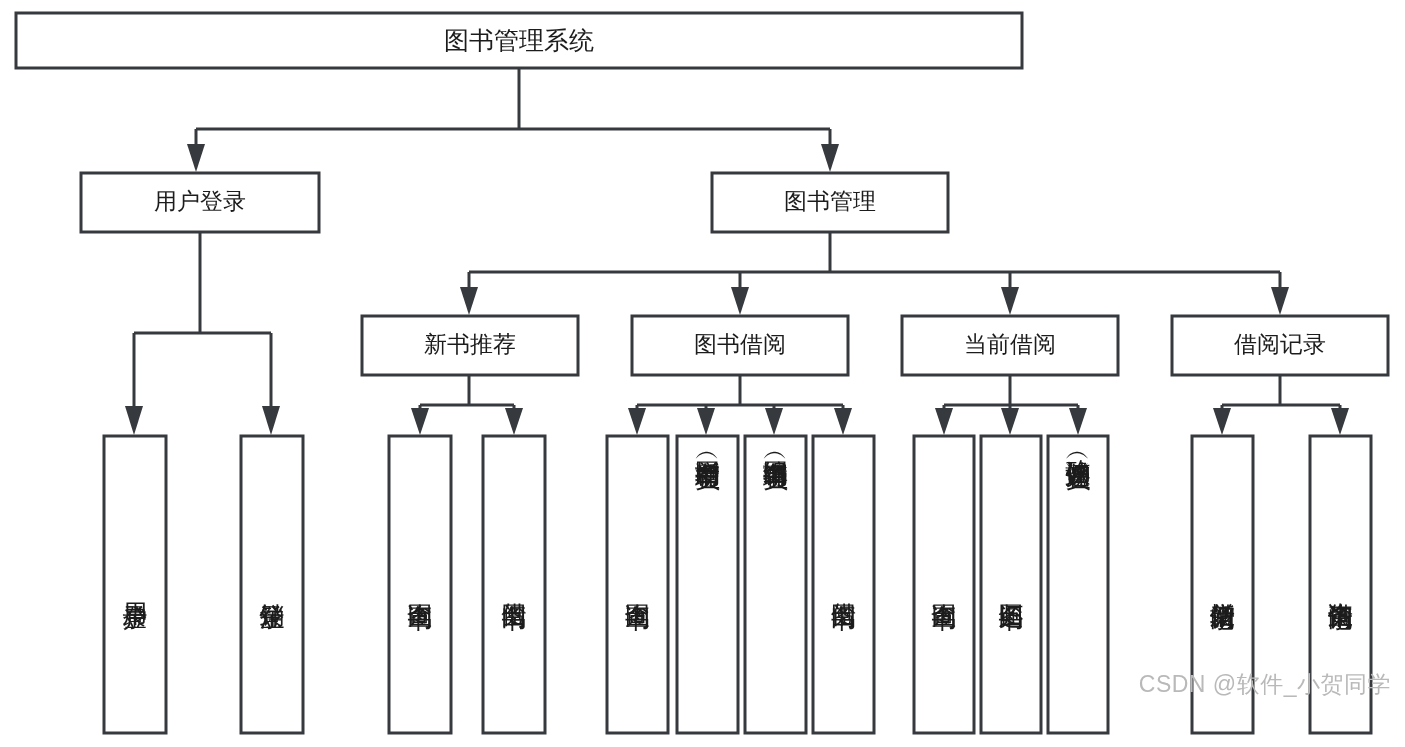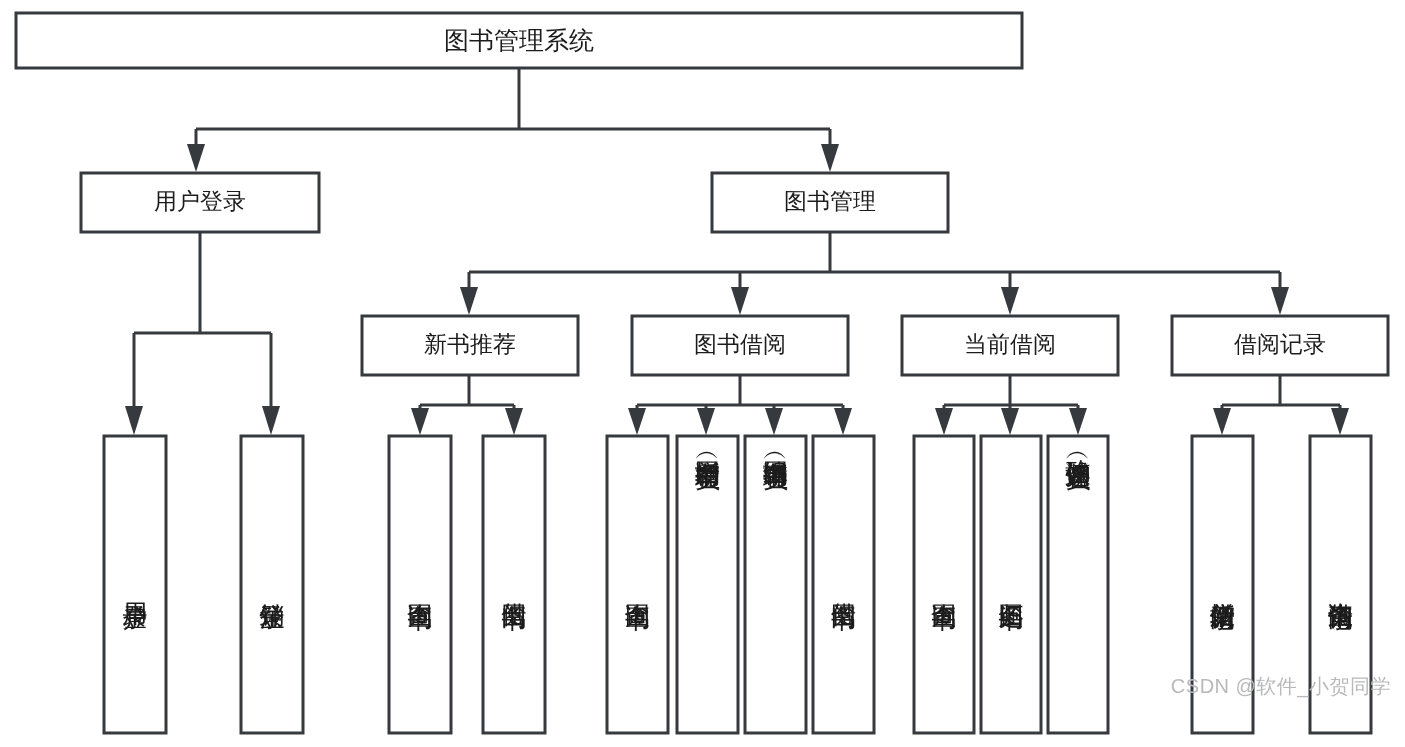--- a/index.html
+++ b/index.html
@@ -76,21 +76,21 @@
   }
   .vert-cell.centered {
     align-items: center;
     padding-top: 0;
   }
   #watermark {
     position: absolute;
     right: 14px;
     bottom: 8px;
     font-family: "Liberation Sans", "DejaVu Sans", sans-serif;
-    font-size: 20px;
+    font-size: 23px;
     color: #b9b9b9;
     white-space: nowrap;
     letter-spacing: 0.5px;
   }
 </style>
 </head>
 <body>
 
 <div id="diagram-root">
 

